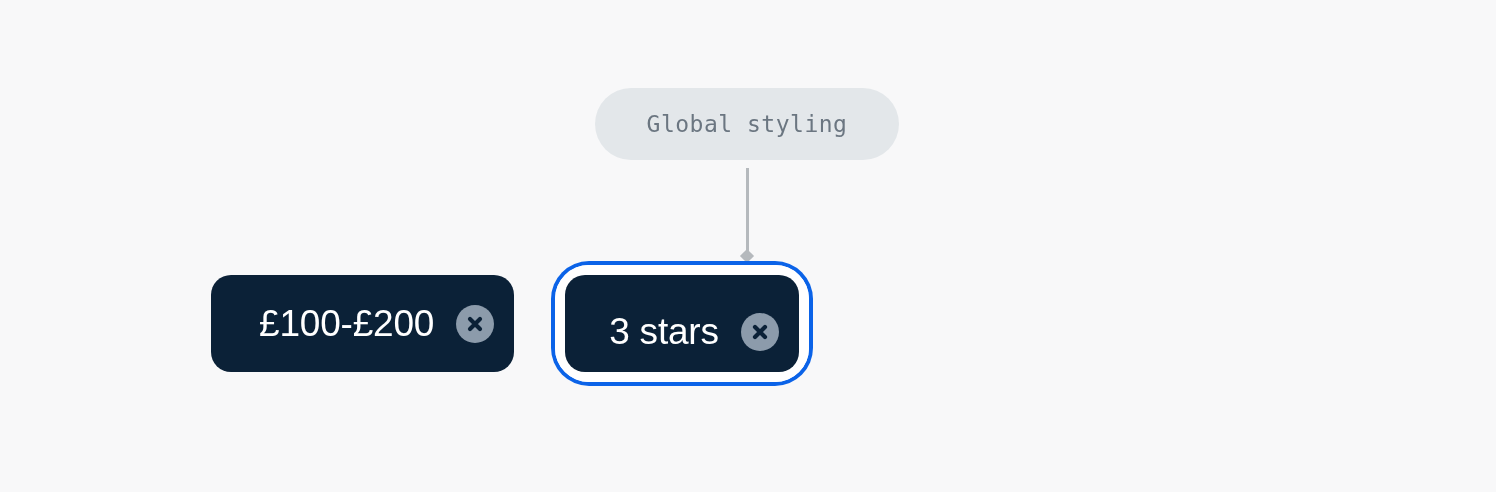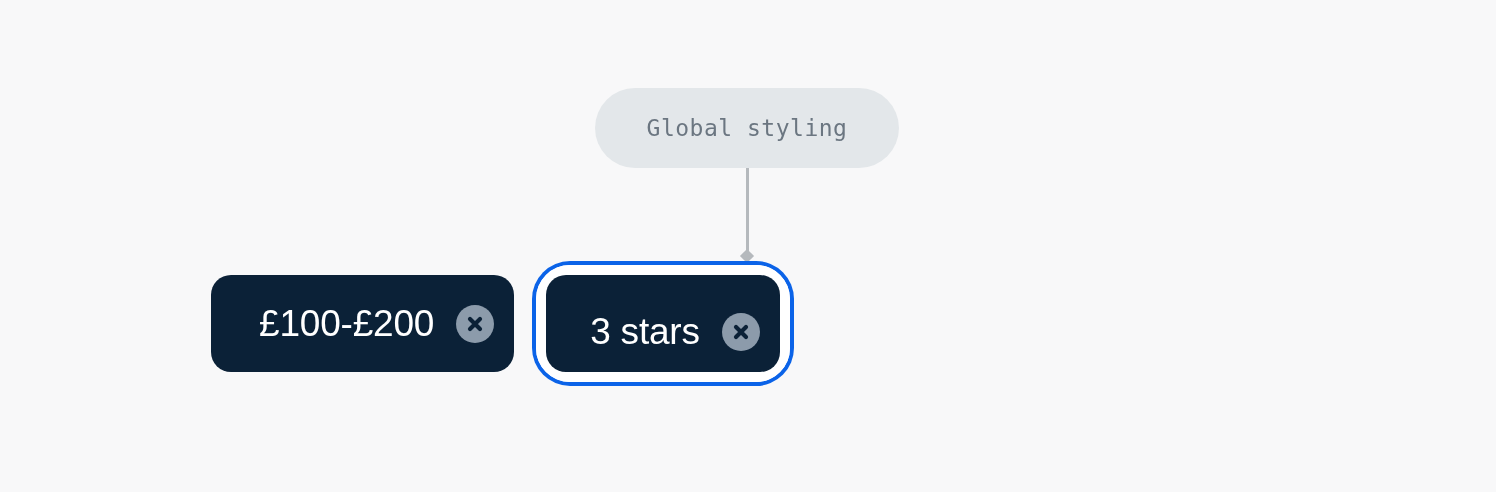--- a/index.html
+++ b/index.html
@@ -19,21 +19,21 @@
     position: absolute;
     inset: 0;
   }
 
   
   .callout {
     position: absolute;
     left: 595px;
     top: 88px;
     width: 304px;
-    height: 80px;
+    height: 72px;
     background: #e3e7ea;
     border-radius: 40px;
     display: flex;
     align-items: center;
     justify-content: center;
     box-sizing: border-box;
   }
   .callout-label {
     font-family: "DejaVu Sans Mono", "Liberation Mono", monospace;
     font-size: 23px;
@@ -67,21 +67,21 @@
     transform: rotate(45deg);
   }
 
   
   .chips-row {
     position: absolute;
     left: 201px;
     top: 265px;
     display: flex;
     align-items: center;
-    gap: 12px;
+    gap: 31px;
   }
 
   .chip-wrap {
     display: flex;
     align-items: center;
     padding: 10px;
     border-radius: 32px;
     box-sizing: border-box;
   }
   .chip-wrap.focused {

